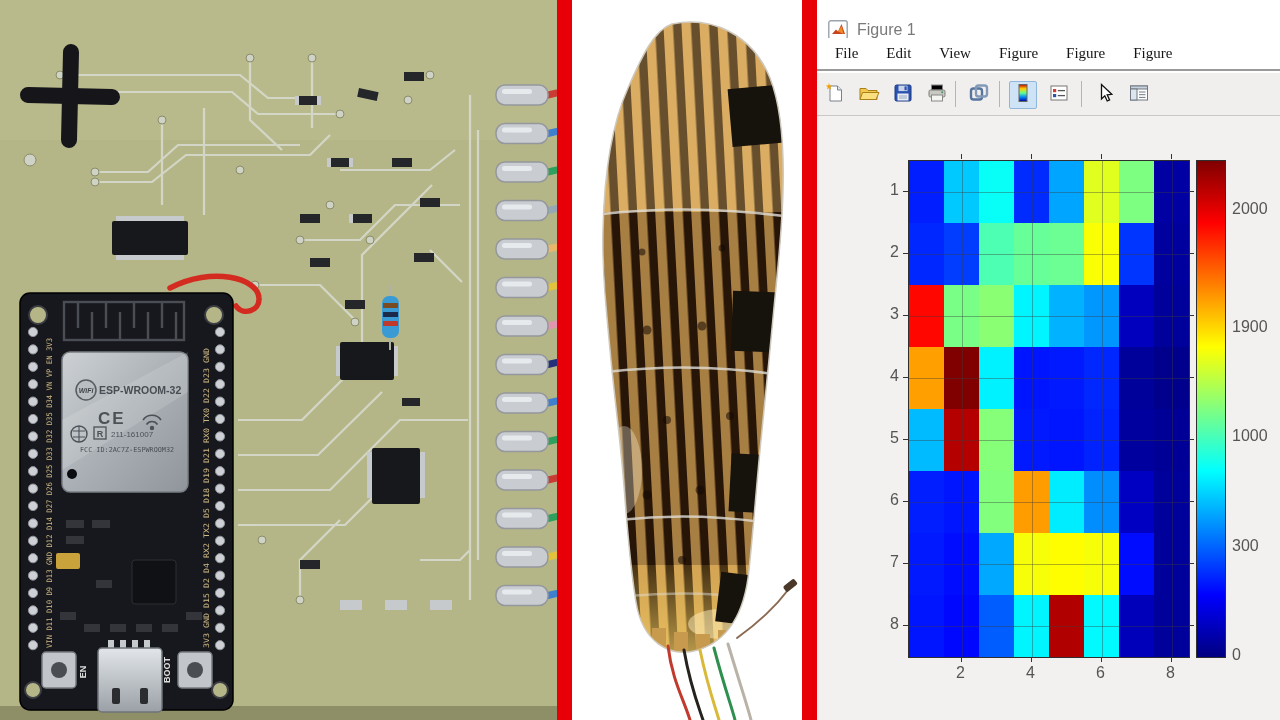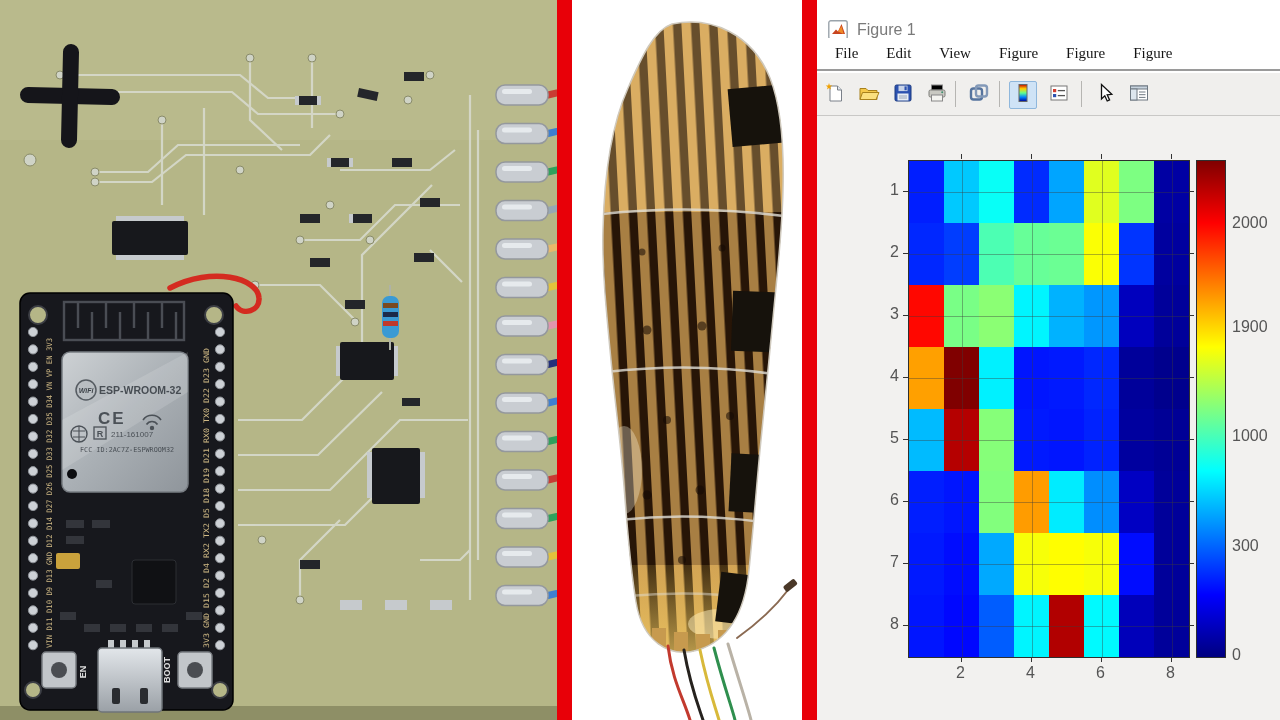--- a/index.html
+++ b/index.html
@@ -618,19 +618,19 @@
           <div class="tick" style="left: 353.5px; top: 541px; width: 1px; height: 5px;"></div>
           <div class="tick" style="left: 353.5px; top: 38px; width: 1px; height: 5px;"></div>
           <div class="cblab" style="top: 530px;">0</div>
           <div class="cbtick" style="top: 540px;"></div>
           <div class="cblab" style="top: 420.749px;">300</div>
           <div class="cbtick" style="top: 430.749px;"></div>
           <div class="cblab" style="top: 311.498px;">1000</div>
           <div class="cbtick" style="top: 321.498px;"></div>
           <div class="cblab" style="top: 202.247px;">1900</div>
           <div class="cbtick" style="top: 212.247px;"></div>
-          <div class="cblab" style="top: 98px;">2000</div>
+          <div class="cblab" style="top: 84px;">2000</div>
           <div class="cbtick" style="top: 102.996px;"></div>
         </div>
       <div id="colorbar" style="background: linear-gradient(to top, rgb(0, 0, 128) 0%, rgb(0, 0, 255) 12.5%, rgb(0, 128, 255) 25%, rgb(0, 255, 255) 37.5%, rgb(128, 255, 128) 50%, rgb(255, 255, 0) 62.5%, rgb(255, 128, 0) 75%, rgb(255, 0, 0) 87.5%, rgb(128, 0, 0) 100%);"></div>
     </div>
   </div>
 </div>
 
 </body></html>

